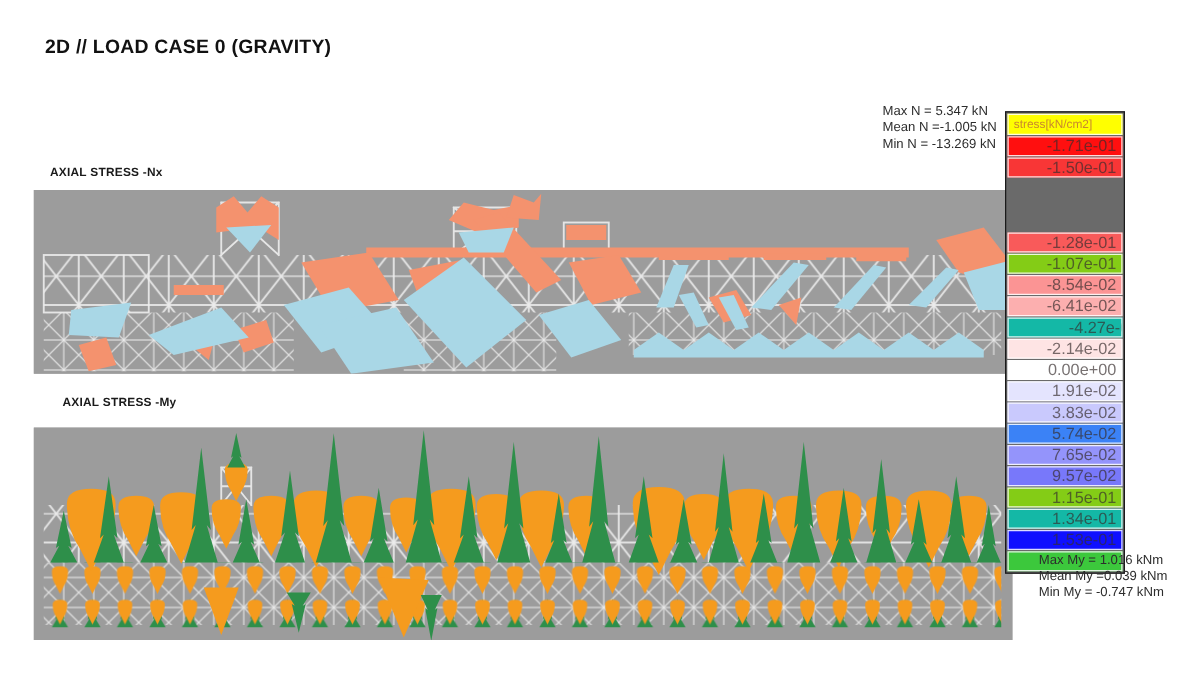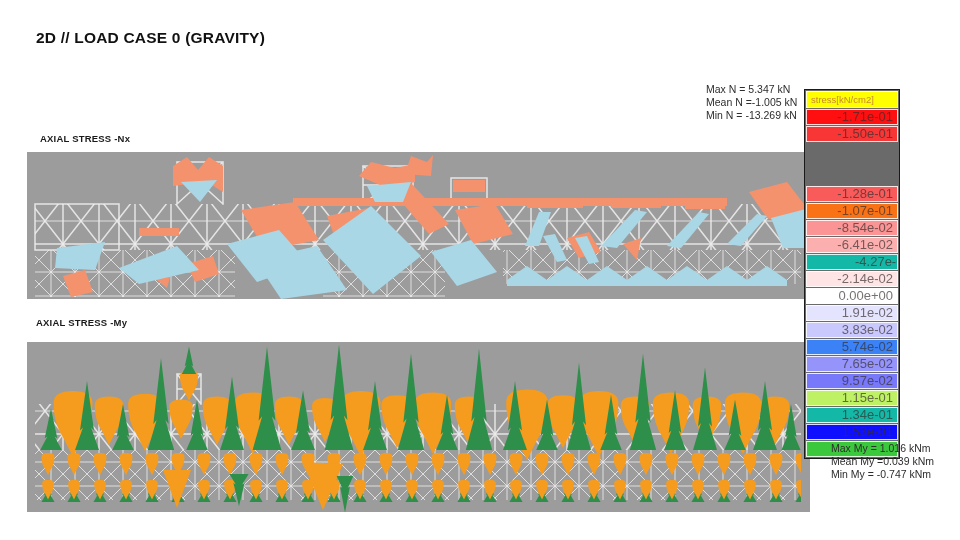--- a/index.html
+++ b/index.html
@@ -136,21 +136,21 @@
       <path class="f-b" d="M548,86 L562,112 L572,110 L560,84 Z"></path>
       <path class="f-b" d="M574,94 L608,58 L620,60 L590,96 Z"></path>
       <path class="f-b" d="M640,94 L672,60 L682,62 L654,96 Z"></path>
       <path class="f-b" d="M700,92 L730,62 L740,64 L714,94 Z"></path>
       <path class="f-b" d="M744,66 L783,56 L783,96 L756,96 Z"></path>
       <path class="f-b" d="M480,128 L500,114 L520,128 L540,114 L560,128 L580,114 L600,128 L620,114 L640,128 L660,114 L680,128 L700,114 L720,128 L740,114 L760,128 L760,134 L480,134 Z"></path>
     </g>
   </svg>
 </div>
 
-<div class="abs section-label" style="left:36px;top:317px;">AXIAL STRESS -My</div>
+<div class="abs section-label" style="left:50px;top:317px;">AXIAL STRESS -My</div>
 
 <div class="abs panel" style="left:27px;top:342px;width:783px;height:170px;">
   <svg viewBox="0 0 783 170" preserveAspectRatio="none">
     <rect width="783" height="170" class="bgp"></rect>
 
     <g>
       <rect x="8" y="62" width="766" height="46" fill="url(#tr1)"></rect>
       <rect x="8" y="108" width="766" height="26" fill="url(#tr2)"></rect>
       <rect x="8" y="134" width="766" height="24" fill="url(#tr2)"></rect>
       <path class="ln" d="M150,62 V32 M174,62 V32 M150,32 H174 M150,47 H174 M150,62 L174,32 M174,62 L150,32"></path>
@@ -214,32 +214,32 @@
     </g>
   </svg>
 </div>
 
 <div class="abs legend">
   <div class="legend-title">stress[kN/cm2]</div>
   <div>
       <div class="legend-row" style="background: rgb(255, 15, 15);">-1.71e-01</div>
       <div class="legend-row" style="background: rgb(248, 54, 54);">-1.50e-01</div>
       <div class="legend-row" style="background: rgb(249, 90, 90); margin-top: 44px;">-1.28e-01</div>
-      <div class="legend-row" style="background: #f97316;">-1.07e-01</div>
+      <div class="legend-row" style="background: #84cc16;">-1.07e-01</div>
       <div class="legend-row" style="background: rgb(251, 148, 148);">-8.54e-02</div>
       <div class="legend-row" style="background: rgb(252, 175, 175);">-6.41e-02</div>
       <div class="legend-row" style="background: #14b8a6; padding-left: 48px;">-4.27e-02</div>
       <div class="legend-row" style="background: rgb(254, 228, 228);">-2.14e-02</div>
       <div class="legend-row" style="background: rgb(255, 255, 255);">0.00e+00</div>
       <div class="legend-row" style="background: rgb(228, 228, 254);">1.91e-02</div>
       <div class="legend-row" style="background: rgb(201, 201, 253);">3.83e-02</div>
       <div class="legend-row" style="background: #3b82f6;">5.74e-02</div>
       <div class="legend-row" style="background: rgb(148, 148, 251);">7.65e-02</div>
       <div class="legend-row" style="background: rgb(120, 120, 250);">9.57e-02</div>
-      <div class="legend-row" style="background: #bef264;">1.15e-01</div>
+      <div class="legend-row" style="background: #84cc16;">1.15e-01</div>
       <div class="legend-row" style="background: #14b8a6;">1.34e-01</div>
       <div class="legend-row" style="background: rgb(15, 15, 255);">1.53e-01</div>
       <div class="legend-row" style="background: rgb(60, 200, 60);"></div>
     </div>
 </div>
 
 <div class="abs stats" style="left:831px;top:442px;">
   <div>Max My = 1.016 kNm</div>
   <div>Mean My =0.039 kNm</div>
   <div>Min My = -0.747 kNm</div>

